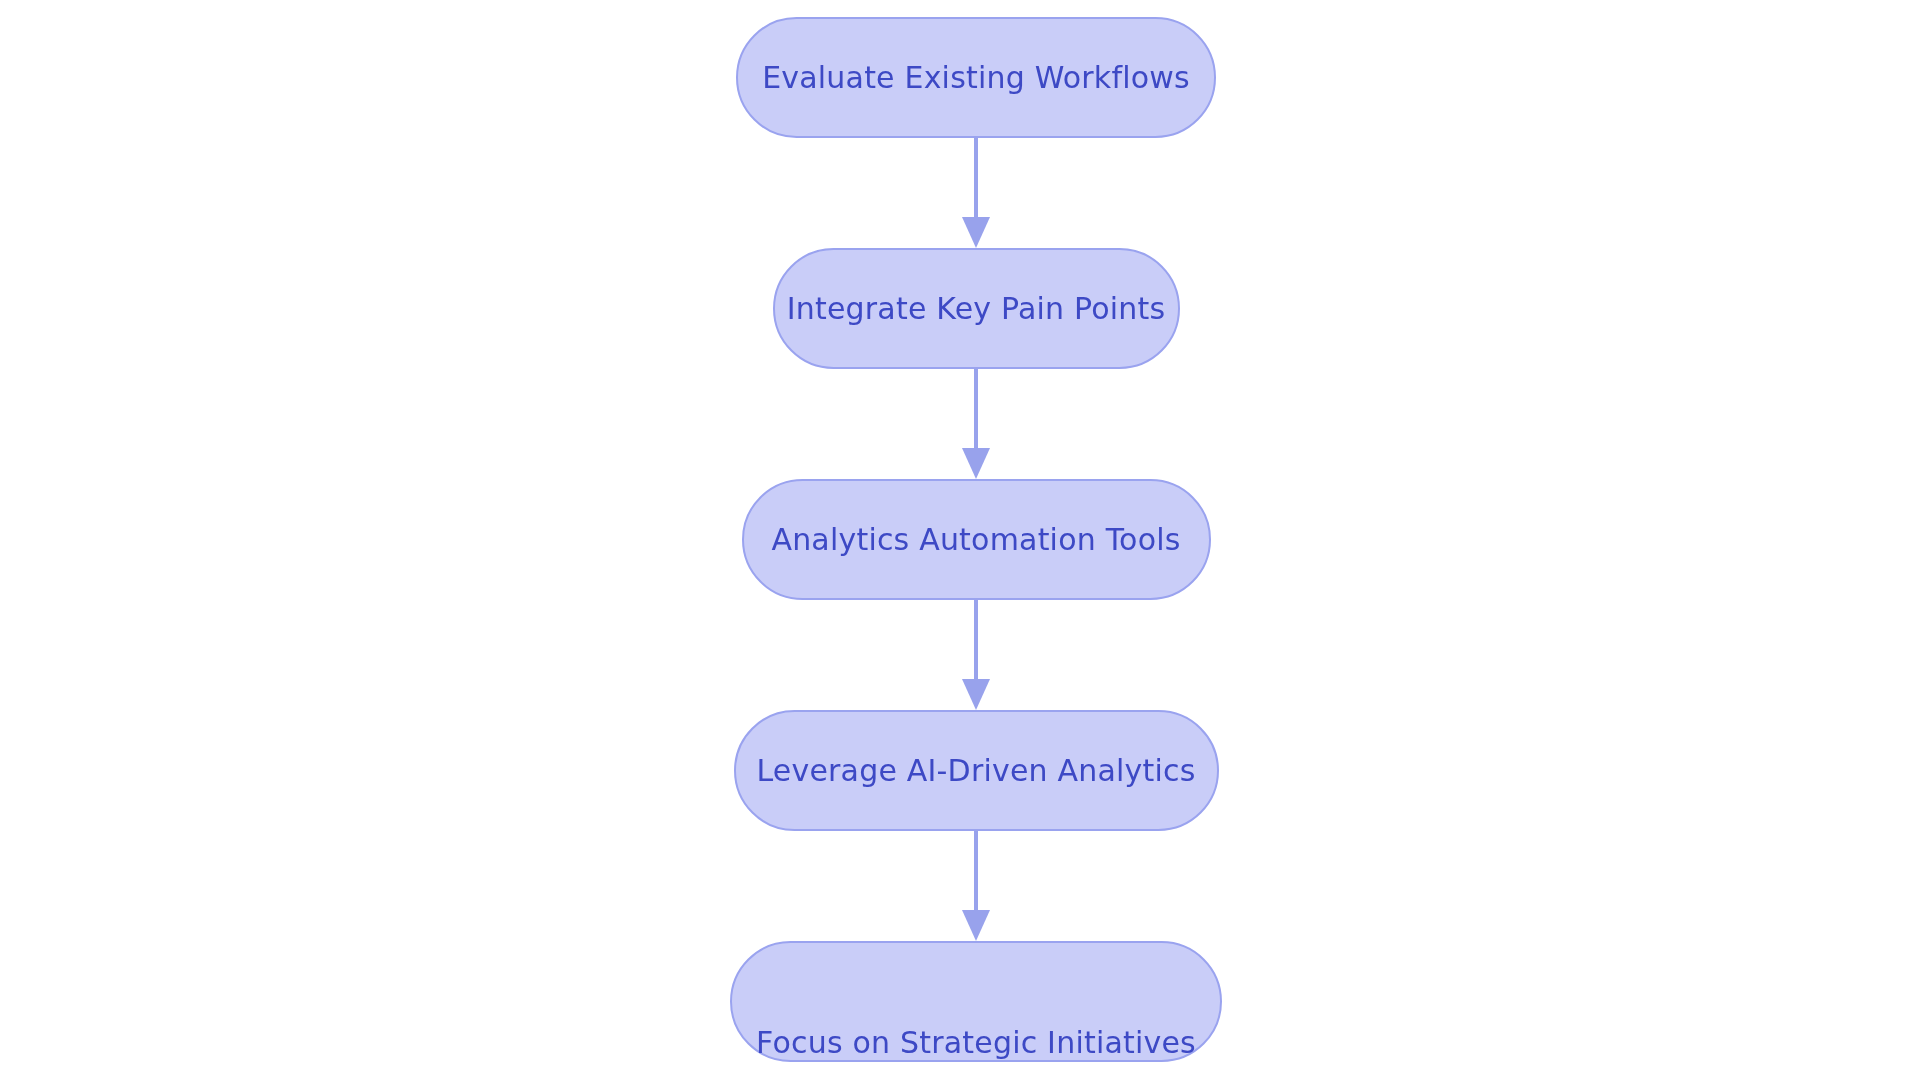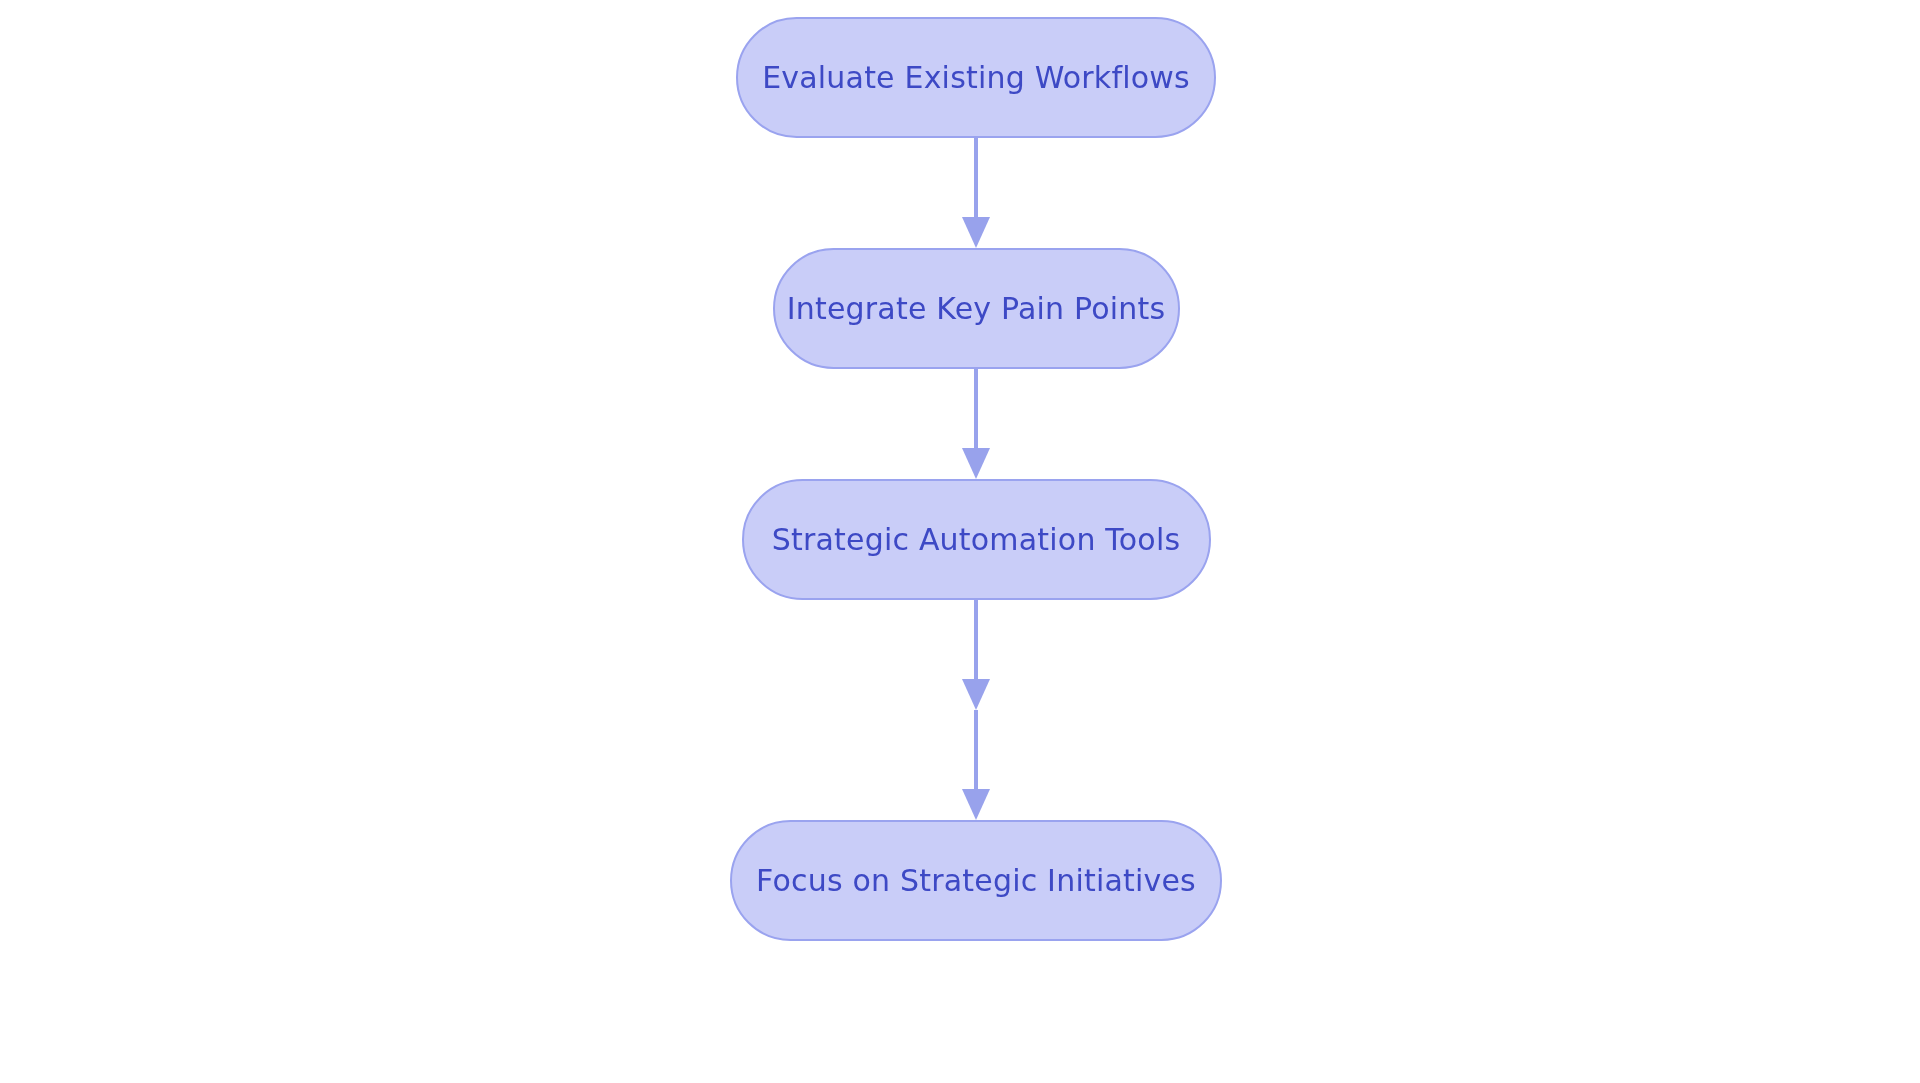--- a/index.html
+++ b/index.html
@@ -40,21 +40,21 @@
     color: var(--node-text);
     font-size: 30px;
     font-weight: 400;
     letter-spacing: 0.2px;
     white-space: nowrap;
   }
   .node.n1 { width: 480px; }
   .node.n2 { width: 407px; }
   .node.n3 { width: 469px; }
   .node.n4 { width: 485px; }
-  .node.n5 { width: 492px; }
+  .node.n5 { width: 492px; align-items: flex-end; }
   .arrow {
     height: 110px;
     width: 32px;
     color: var(--arrow);
     flex-shrink: 0;
     display: block;
   }
   .arrow svg { display: block; width: 32px; height: 110px; }
 </style>
 </head>
@@ -78,30 +78,33 @@
   </div>
 
   <div class="arrow">
     <svg viewBox="0 0 32 110" xmlns="http://www.w3.org/2000/svg">
       <line x1="16" y1="0" x2="16" y2="82" stroke="currentColor" stroke-width="4"></line>
       <polygon points="2,79 30,79 16,110" fill="currentColor"></polygon>
     </svg>
   </div>
 
   <div class="node n3">
-    <span>Strategic Automation Tools</span>
+    <span>Analytics Automation Tools</span>
   </div>
 
   <div class="arrow">
     <svg viewBox="0 0 32 110" xmlns="http://www.w3.org/2000/svg">
       <line x1="16" y1="0" x2="16" y2="82" stroke="currentColor" stroke-width="4"></line>
       <polygon points="2,79 30,79 16,110" fill="currentColor"></polygon>
     </svg>
   </div>
 
+  <div class="node n4">
+    <span>Leverage AI-Driven Analytics</span>
+  </div>
 
   <div class="arrow">
     <svg viewBox="0 0 32 110" xmlns="http://www.w3.org/2000/svg">
       <line x1="16" y1="0" x2="16" y2="82" stroke="currentColor" stroke-width="4"></line>
       <polygon points="2,79 30,79 16,110" fill="currentColor"></polygon>
     </svg>
   </div>
 
   <div class="node n5">
     <span>Focus on Strategic Initiatives</span>

